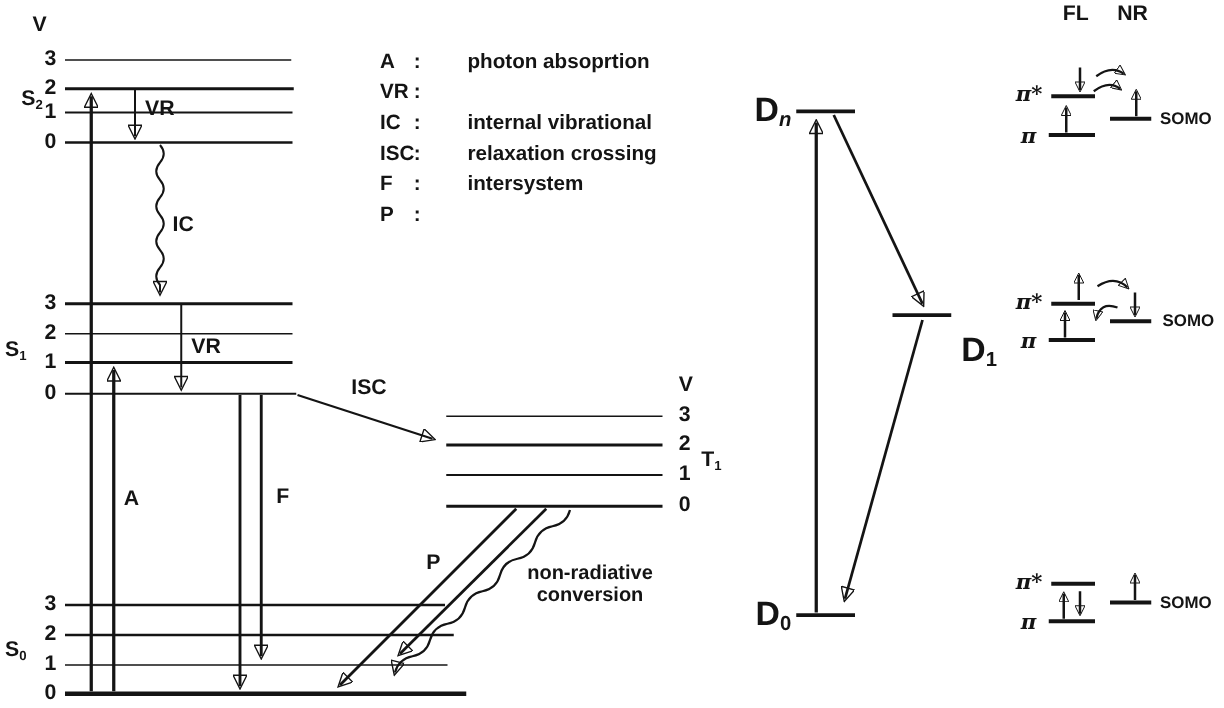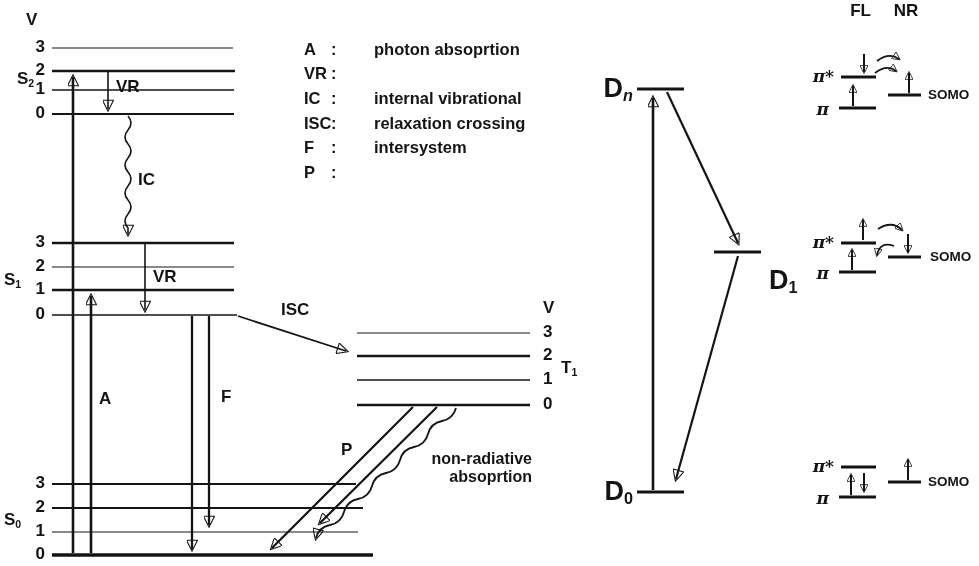--- a/index.html
+++ b/index.html
@@ -11,21 +11,21 @@
   svg line, svg path{stroke:#141414;fill:none;}
   .lbl{position:absolute;font-weight:600;font-size:17px;line-height:1.1;white-space:nowrap;}
   .num{width:17px;text-align:right;}
   .tnum{width:17px;text-align:left;}
   .sub{font-size:0.62em;position:relative;top:0.28em;}
   .it{font-style:italic;}
   .dlbl{font-size:27px;font-weight:600;}
   .dlbl .sub{font-size:0.6em;top:0.25em;}
   .pi-lbl{font-family:"DejaVu Serif",serif;font-style:italic;font-size:17px;font-weight:600;}
   .somo-lbl{font-size:13.5px;}
-  .center2{text-align:right;white-space:nowrap;}
+  .center2{text-align:center;white-space:nowrap;}
   .legend{position:absolute;left:304px;top:37px;font-size:16.5px;font-weight:600;}
   .legend-row{display:flex;height:24.6px;align-items:center;}
   .l-abbr{width:27px;}
   .l-colon{width:43px;}
 </style>
 </head>
 <body>
 
 <div class="canvas">
 
@@ -173,21 +173,21 @@
 
   <div class="lbl" style="left:99px;top:390px;">A</div>
   <div class="lbl" style="left:116px;top:78px;">VR</div>
   <div class="lbl" style="left:138px;top:171px;">IC</div>
   <div class="lbl" style="left:153px;top:268px;">VR</div>
   <div class="lbl" style="left:281px;top:301px;">ISC</div>
   <div class="lbl" style="left:221px;top:388px;">F</div>
   <div class="lbl" style="left:341px;top:441px;">P</div>
   <div class="lbl center2" style="left:412px;top:450px;width:120px;font-size:16px;">
     <div>non-radiative</div>
-    <div>absoprtion</div>
+    <div>conversion</div>
   </div>
 
   <div class="legend">
     <div class="legend-row">
       <span class="l-abbr">A</span>
         <span class="l-colon">:</span>
         <span>photon absoprtion</span>
     </div>
     <div class="legend-row">
       <span class="l-abbr">VR</span>

